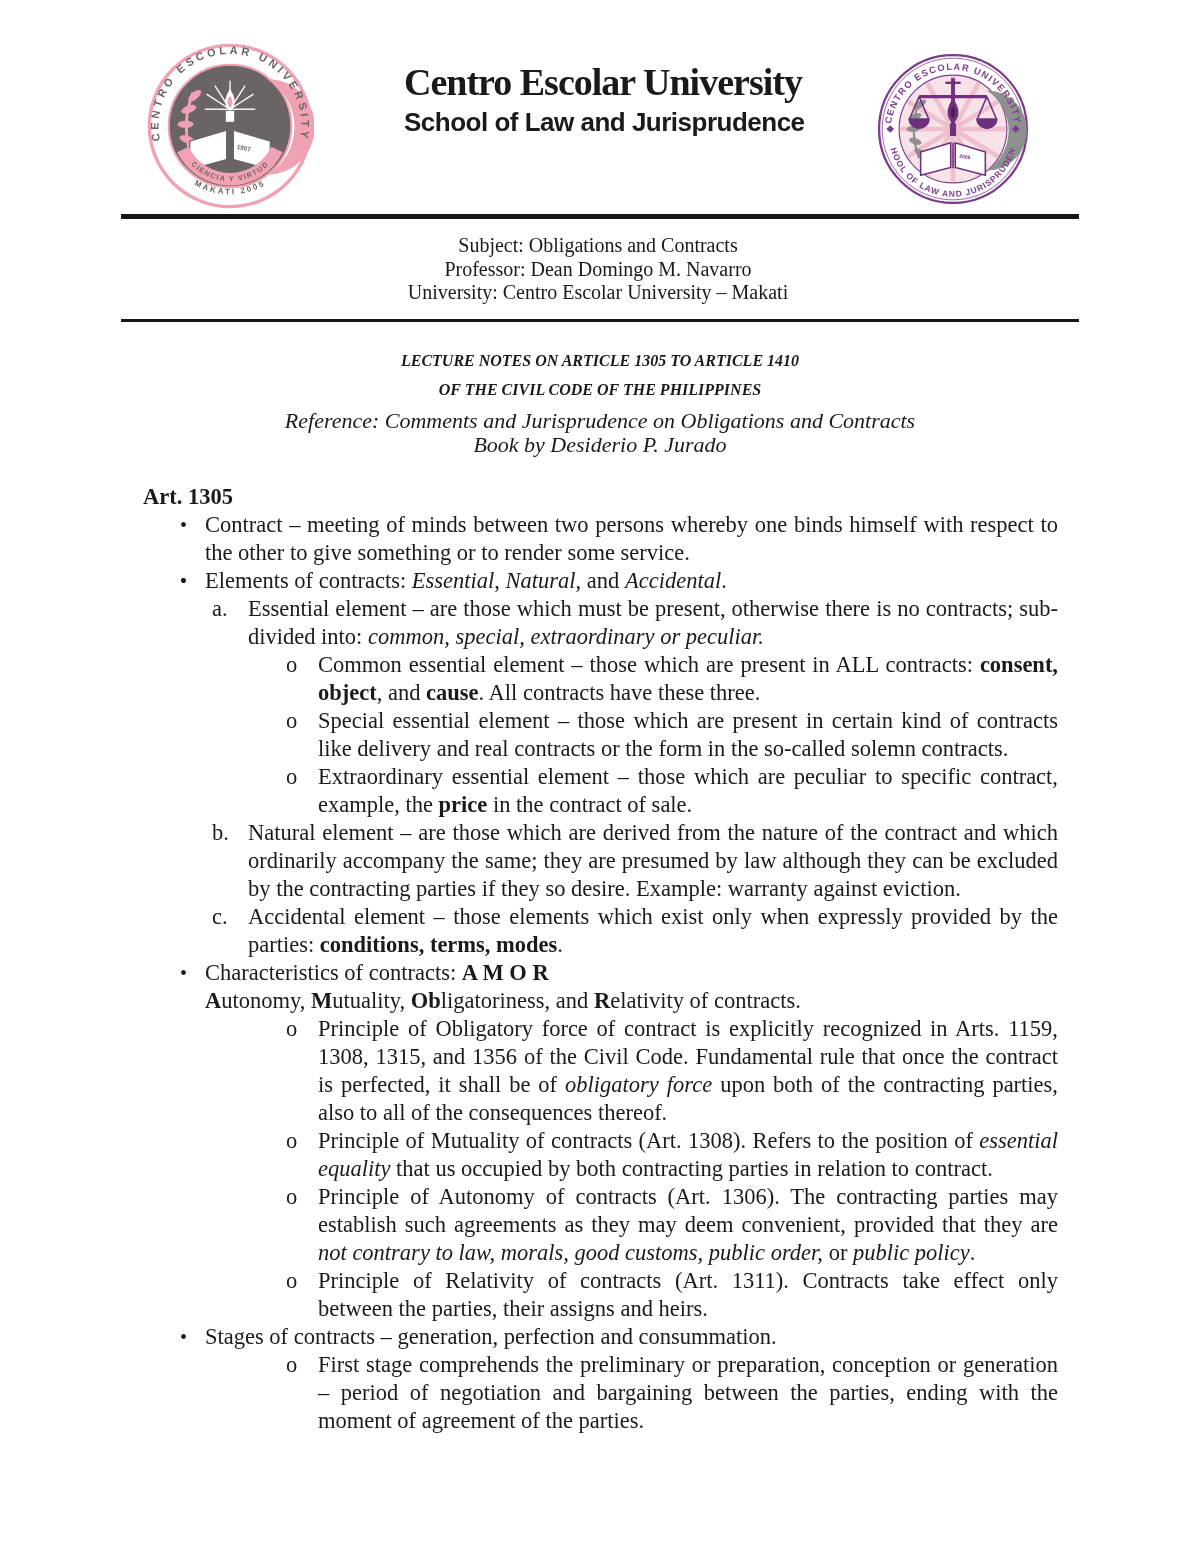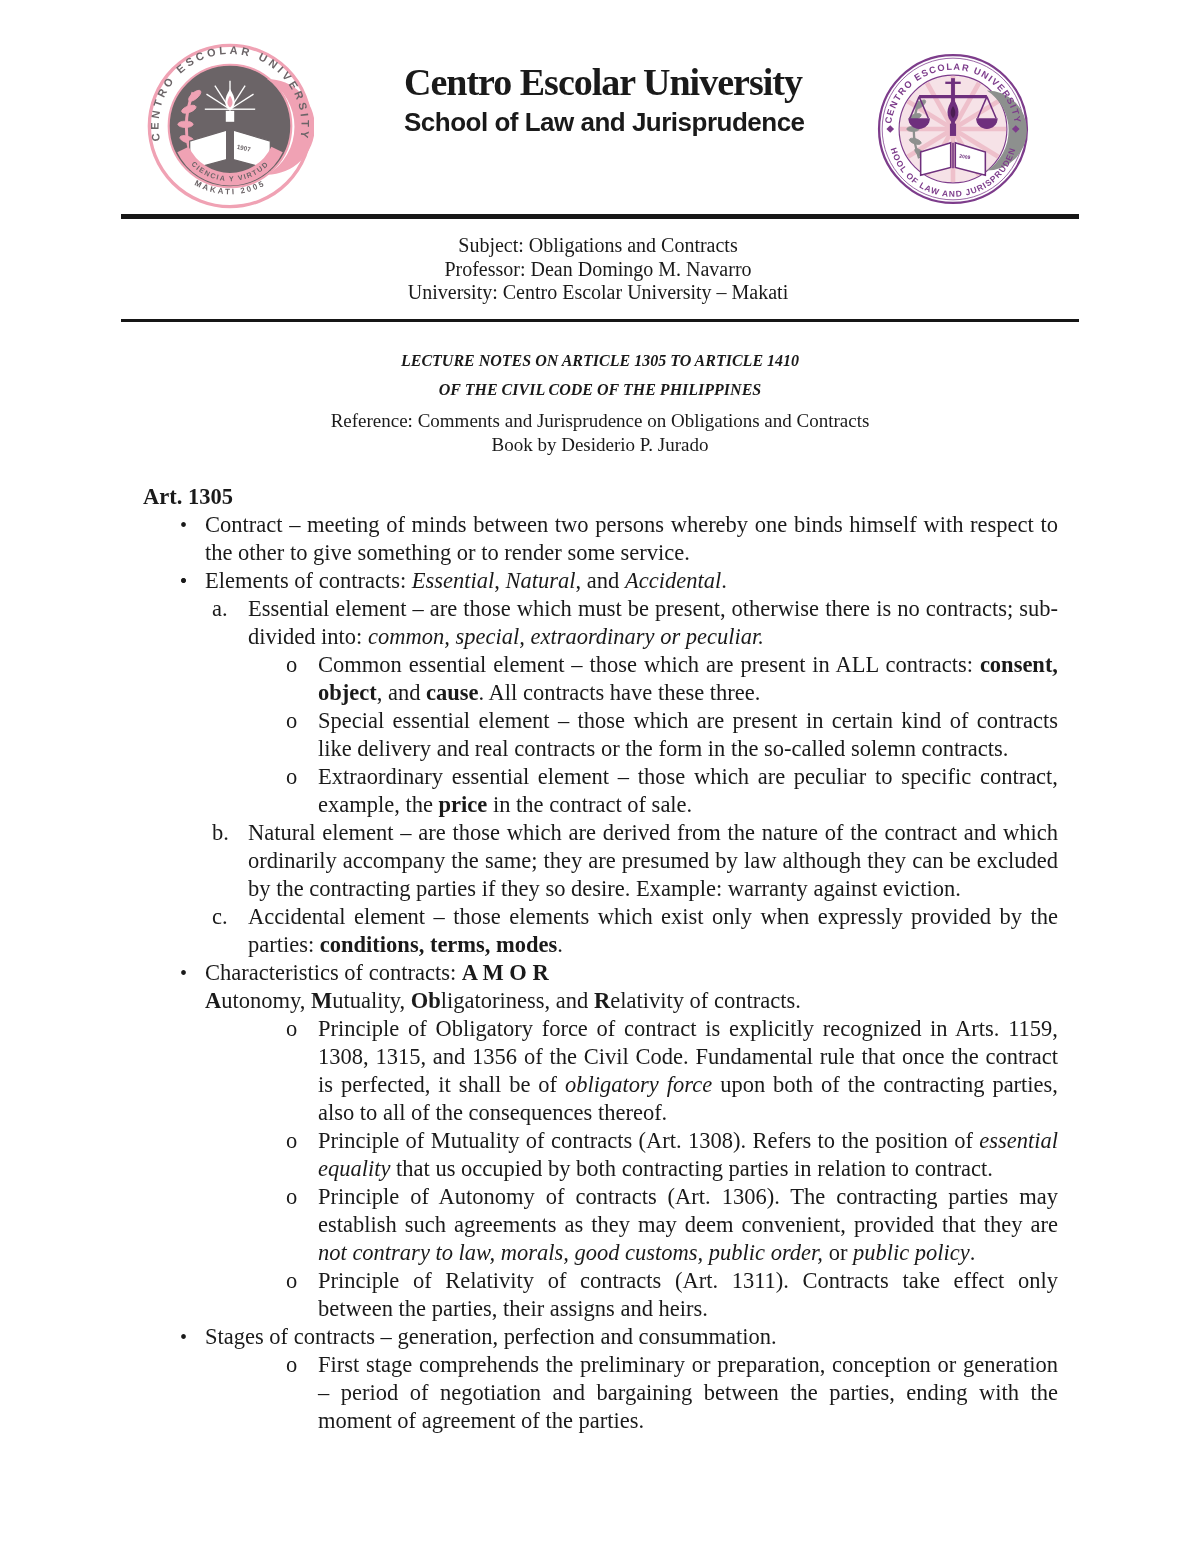--- a/index.html
+++ b/index.html
@@ -16,21 +16,21 @@
                letter-spacing:-0.5px;line-height:32px;margin-top:2px;}
   
   .rule{margin:0 121px;background:#161616;}
   .rule-1{height:5px;}
   .rule-2{height:3px;}
   
   .meta{text-align:center;font-size:20px;line-height:23.5px;padding:15px 4px 14px 0;}
   
   .title-block{text-align:center;padding-top:24px;}
   .title-line{font-size:16px;font-weight:bold;line-height:29px;font-style:italic;}
-  .ref-line{font-size:19px;line-height:24px;}
+  .ref-line{font-size:22px;font-style:italic;line-height:24px;}
   .ref-first{margin-top:5px;}
   
   .body-area{width:915px;margin-left:143px;margin-top:26px;font-size:22.5px;line-height:28px;}
   .article-heading{font-weight:bold;font-size:22.5px;line-height:28px;}
   .ci{position:relative;text-align:justify;}
   .ci .marker{position:absolute;top:0;}
   .ci.bullet{padding-left:62px;}  .ci.bullet>.marker{left:37px;font-size:20px;}
   .ci.alpha{padding-left:105px;}  .ci.alpha>.marker{left:69px;}
   .ci.circle{padding-left:175px;} .ci.circle>.marker{left:143px;}
   .ci.plain{padding-left:62px;}

